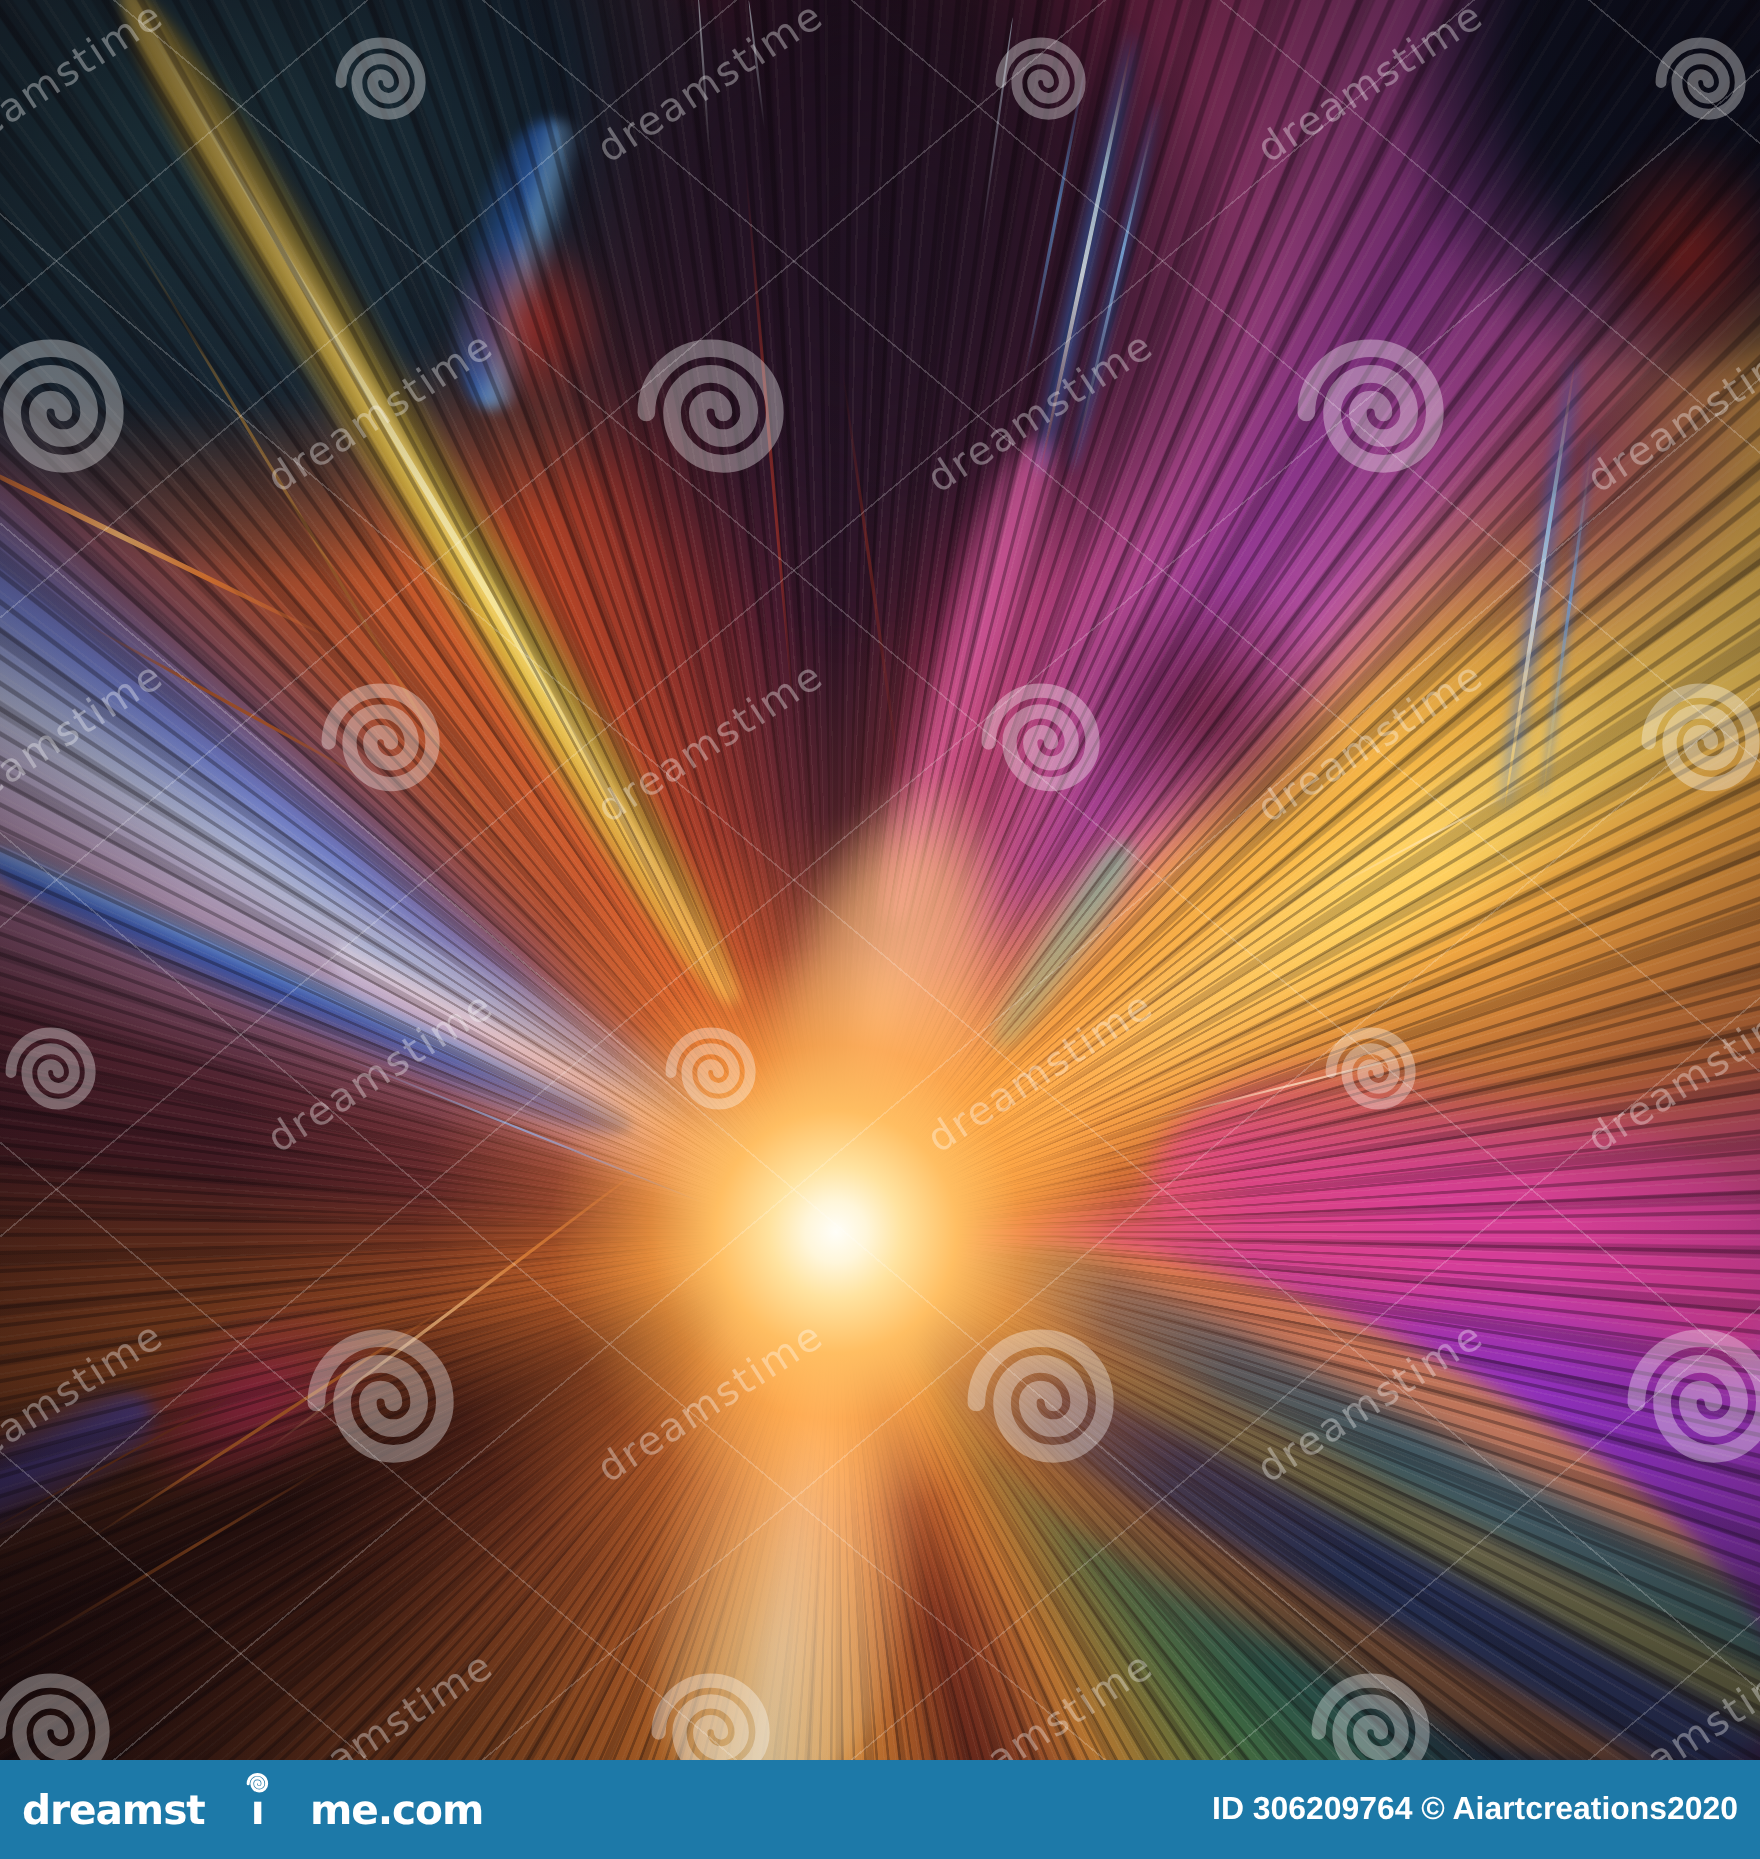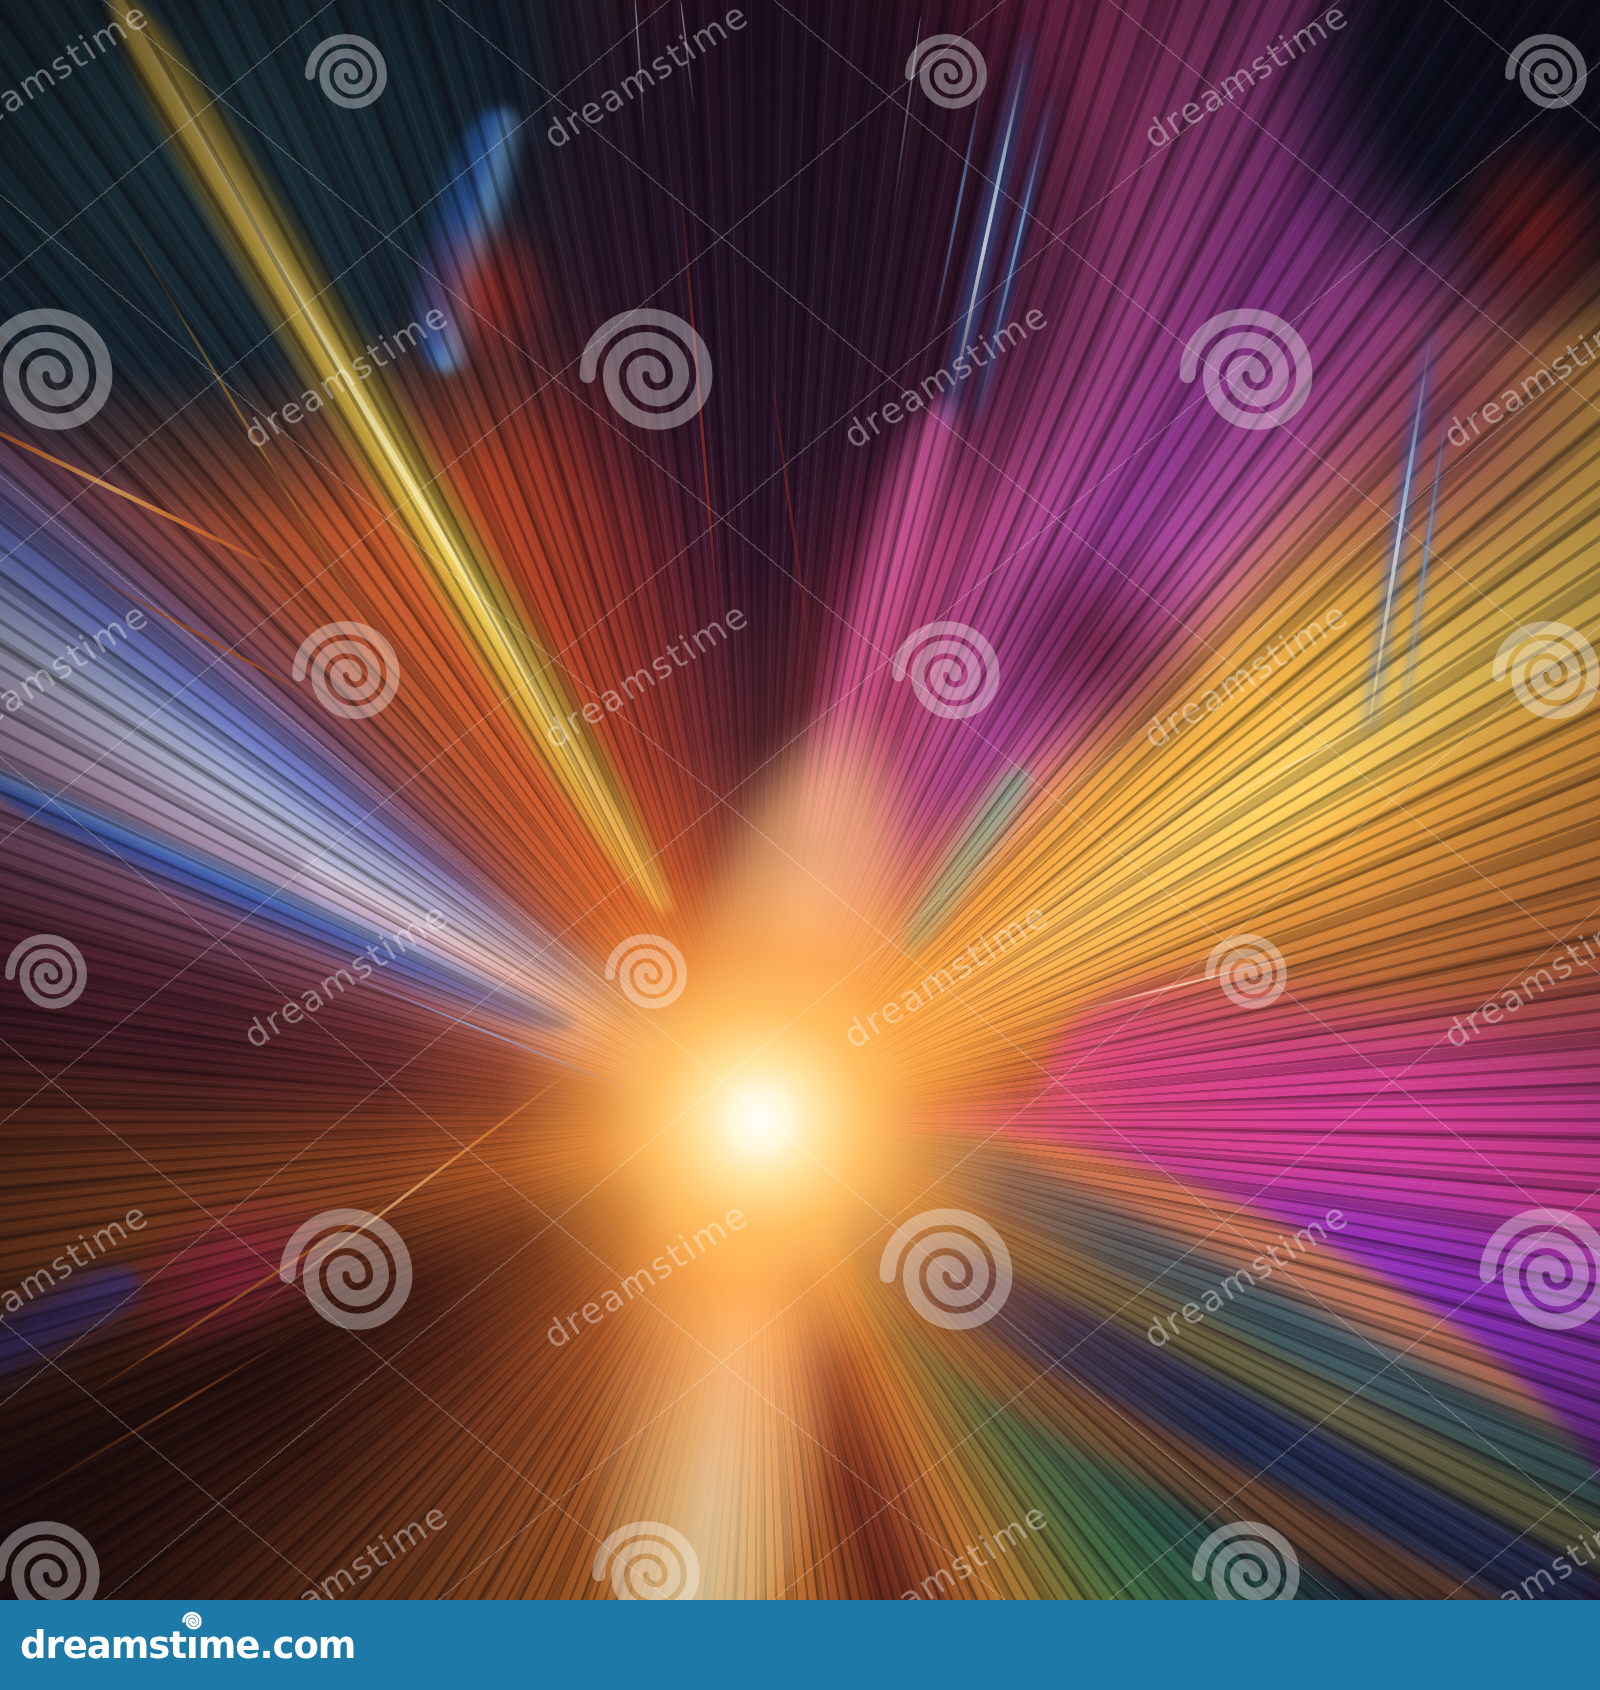--- a/index.html
+++ b/index.html
@@ -90,21 +90,21 @@
   .crosshatch{position:absolute;left:0;top:0;width:100%;height:100%;
     background:
       repeating-linear-gradient(40deg,rgba(255,255,255,0) 0px,rgba(255,255,255,0) 214px,rgba(255,255,255,.20) 214px,rgba(255,255,255,.20) 215.5px),
       repeating-linear-gradient(140deg,rgba(255,255,255,0) 0px,rgba(255,255,255,0) 214px,rgba(255,255,255,.20) 214px,rgba(255,255,255,.20) 215.5px);}
   .wm-text{position:absolute;transform:translate(-50%,-50%) rotate(-33deg);font-size:36px;letter-spacing:2px;opacity:.34;white-space:nowrap;font-family:"DejaVu Sans",sans-serif;}
   .wm-spiral{position:absolute;transform:translate(-50%,-50%);opacity:.34;}
   .wm-spiral svg{display:block;}
 
   
   .footer{position:absolute;left:0;top:1600px;width:1600px;height:90px;display:flex;align-items:center;justify-content:space-between;padding:0 20px;box-sizing:border-box;}
-  .logo{position:relative;color:#fff;font-size:37px;font-weight:700;letter-spacing:-1px;display:flex;align-items:baseline;line-height:1;}
+  .logo{position:relative;color:#fff;font-size:37px;font-weight:700;letter-spacing:-1px;display:flex;align-items:baseline;line-height:1;gap:42px;}
   .logo .li{position:relative;display:inline-block;}
   .logo .li svg{position:absolute;left:50%;top:-16px;transform:translateX(-50%);}
   .id-text{color:#fff;font-size:29px;font-weight:700;font-family:"Liberation Sans",sans-serif;letter-spacing:0;}
 </style>
 </head>
 <body>
 
 <div class="page">
 
   <div class="art">
@@ -277,15 +277,16 @@
     </div>
 
   <div class="footer" style="background: rgb(29, 121, 168);">
     <div class="logo">
       <span>dreamst</span>
         <span class="li"><span>ı</span><svg width="21" height="21" viewBox="0 0 100 100">
             <path d="M 10 50 A 40 40 0 1 1 90 50 A 32 32 0 1 1 26 50 A 24 24 0 1 1 74 50 A 16 16 0 1 1 42 50 A 8 8 0 1 1 58 50" fill="none" stroke="#ffffff" stroke-width="13" stroke-linecap="round"></path>
           </svg></span>
         <span>me.com</span>
     </div>
+    <div class="id-text">ID 306209764 © Aiartcreations2020</div>
   </div>
 
 </div>
 
 </body></html>

